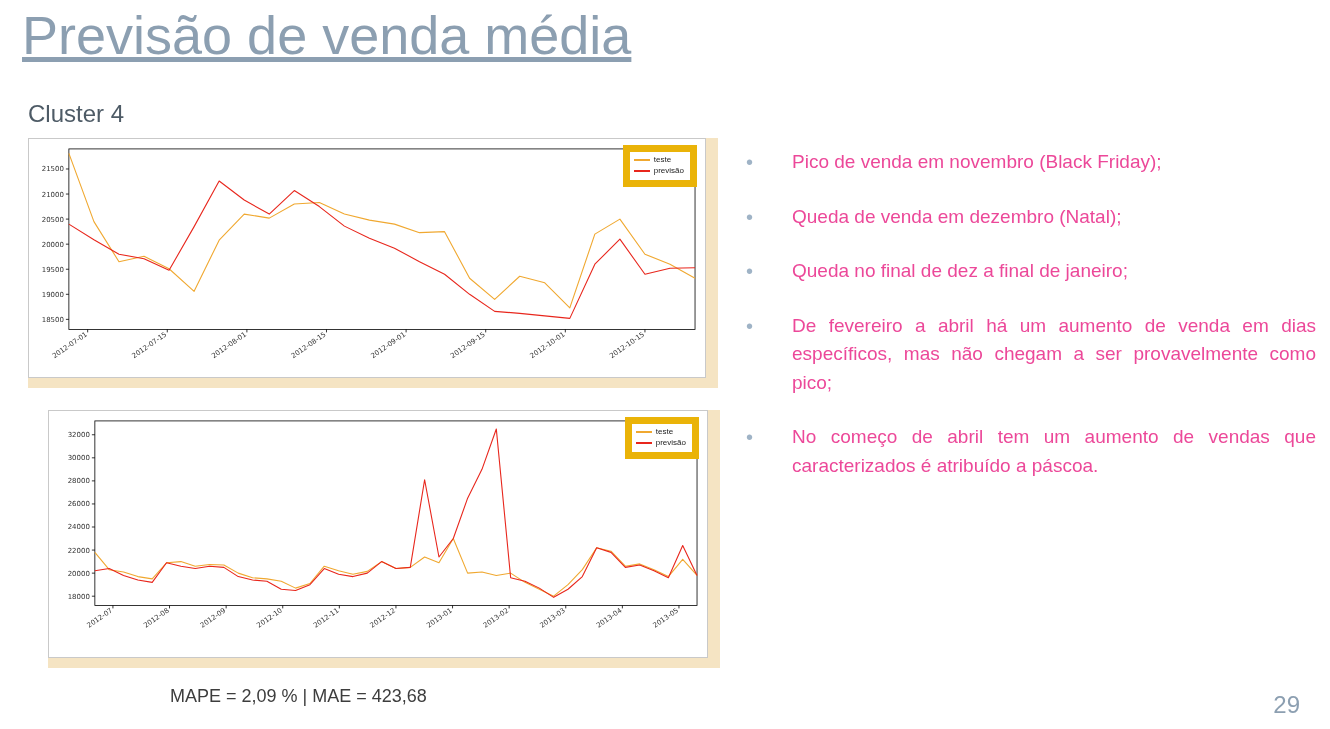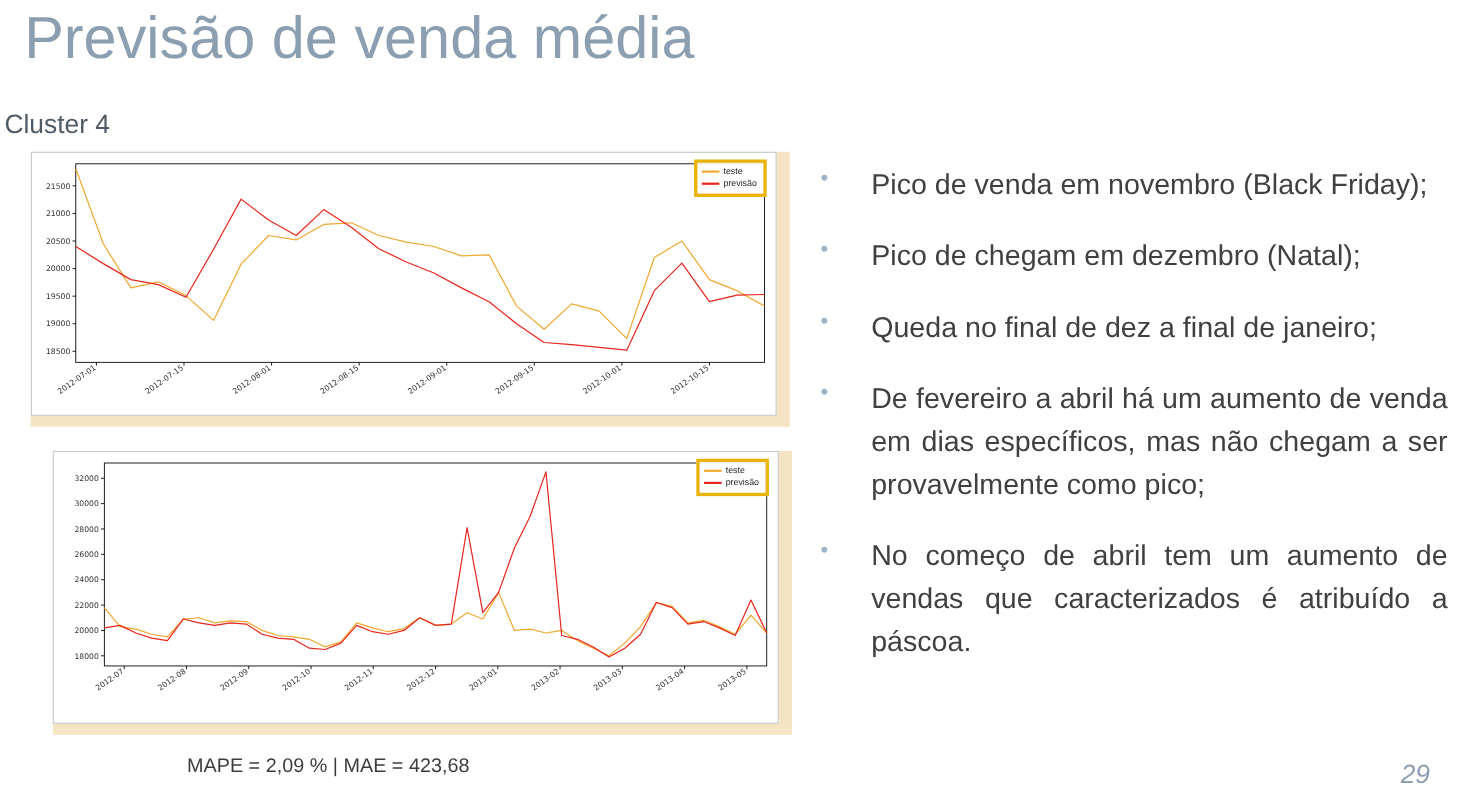--- a/index.html
+++ b/index.html
@@ -16,24 +16,25 @@
   }
   .slide-title {
     position: absolute;
     left: 22px;
     top: 6px;
     font-size: 54px;
     color: #8c9fb1;
     font-weight: 400;
     letter-spacing: 0px;
     line-height: 1.1;
+    text-decoration: underline;
   }
   .slide-subtitle {
     position: absolute;
-    left: 4px;
+    left: 28px;
     top: 100px;
     font-size: 24px;
     color: #4e5b66;
   }
 
   
   .panel {
     position: absolute;
     background: #f5e4c3;
   }
@@ -53,21 +54,21 @@
   .plot-wrap {
     position: absolute;
     inset: 0;
   }
   .plot-svg { display: block; width: 100%; height: 100%; }
 
   .legend {
     position: absolute;
     right: 8px;
     top: 6px;
-    border: 3px solid #eab308;
+    border: 7px solid #eab308;
     background: rgba(255,255,255,0.9);
     padding: 3px 6px 3px 4px;
     font-size: 8px;
     color: #222;
     line-height: 1.35;
   }
   .legend .row { display: flex; align-items: center; gap: 4px; white-space: nowrap; }
   .legend .swatch { width: 16px; height: 2px; display: inline-block; }
 
   
@@ -86,42 +87,41 @@
     color: #9fb3c6;
     font-size: 20px;
     line-height: 28px;
     width: 52px;
     flex: 0 0 52px;
     text-align: left;
     padding-left: 6px;
     box-sizing: border-box;
   }
   .bullet .text {
-    font-size: 26px;
-    color: #404040;
+    font-size: 19px;
+    color: #ec4899;
     line-height: 1.5;
     flex: 1;
     text-align: justify;
   }
   .bullet.b1 .text, .bullet.b2 .text, .bullet.b3 .text { white-space: nowrap; }
 
   .metrics {
     position: absolute;
     left: 170px;
     top: 686px;
     font-size: 18px;
     color: #3d3d3d;
   }
   .page-number {
     position: absolute;
     right: 30px;
     bottom: 10px;
     font-size: 24px;
     color: #8c9fb1;
-    font-style: italic;
   }
   .tick-label {
     font-size: 7px;
     fill: #333;
     font-family: "DejaVu Sans", sans-serif;
   }
   .ytick-label {
     font-size: 7px;
     fill: #333;
     font-family: "DejaVu Sans", sans-serif;
@@ -245,21 +245,21 @@
   </div>
 </div>
 
 <div class="bullets">
   <div class="bullet b1">
     <span class="dot">•</span>
     <span class="text">Pico de venda em novembro (Black Friday);</span>
   </div>
   <div class="bullet b2">
     <span class="dot">•</span>
-    <span class="text">Pico de chegam em dezembro (Natal);</span>
+    <span class="text">Queda de venda em dezembro (Natal);</span>
   </div>
   <div class="bullet b3">
     <span class="dot">•</span>
     <span class="text">Queda no final de dez a final de janeiro;</span>
   </div>
   <div class="bullet b4">
     <span class="dot">•</span>
     <span class="text">De fevereiro a abril há um aumento de venda em dias específicos, mas não chegam a ser provavelmente como pico;</span>
   </div>
   <div class="bullet b5">

